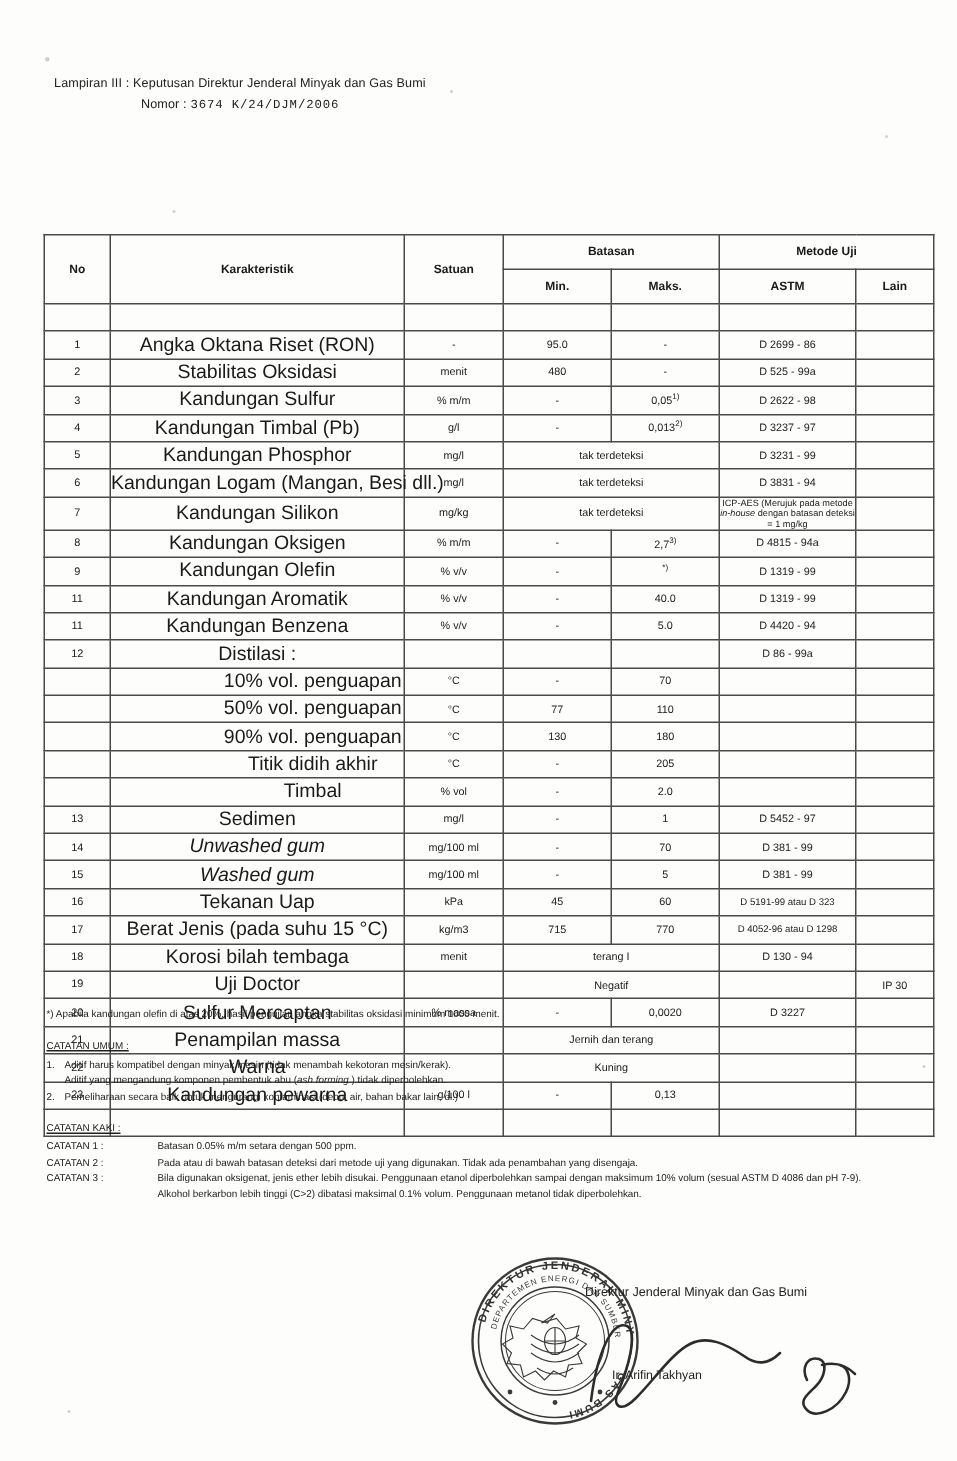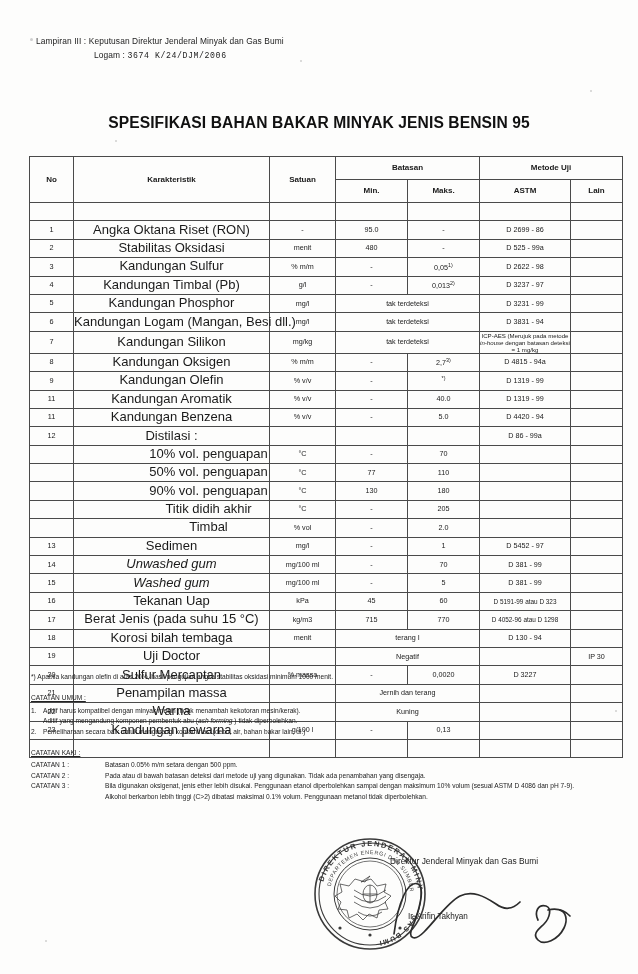--- a/index.html
+++ b/index.html
@@ -18,21 +18,21 @@
   .page {
     position: absolute;
     inset: 0;
     background: #fdfdfc;
   }
 
   
   .letterhead {
     position: absolute;
     left: 36px;
-    top: 34px;
+    top: 48px;
     font-size: 8.4px;
     line-height: 14px;
     letter-spacing: .1px;
     color: #222;
   }
   .letterhead .l1 { white-space: nowrap; }
   .letterhead .l2 { white-space: nowrap; margin-left: 58px; }
   .letterhead .l3 { white-space: nowrap; margin-left: 58px; }
   .mono-ish { font-family: "Liberation Mono", monospace; font-size: 8.2px; letter-spacing: .6px; }
 
@@ -162,26 +162,25 @@
 <body>
 
 <div class="page">
 
   <div class="letterhead">
     <div class="l1">
       <span>Lampiran III :</span>
       <span>Keputusan Direktur Jenderal Minyak dan Gas Bumi</span>
     </div>
     <div class="l2">
-      <span>Logam :</span>
+      <span>Nomor :</span>
       <span class="mono-ish">3674  K/24/DJM/2006</span>
     </div>
   </div>
 
-  <div class="doc-title">SPESIFIKASI BAHAN BAKAR MINYAK JENIS BENSIN 95</div>
 
   <div class="tbl-wrap">
     <table class="spec">
       <colgroup>
         <col style="width:44px">
         <col style="width:196px">
         <col style="width:66px">
         <col style="width:72px">
         <col style="width:72px">
         <col style="width:91px">

